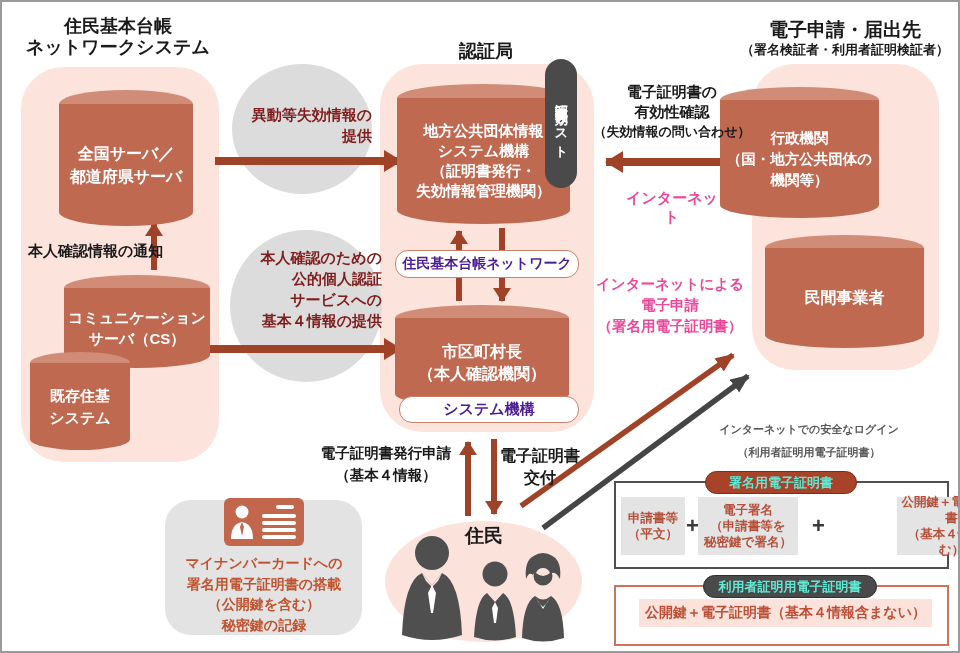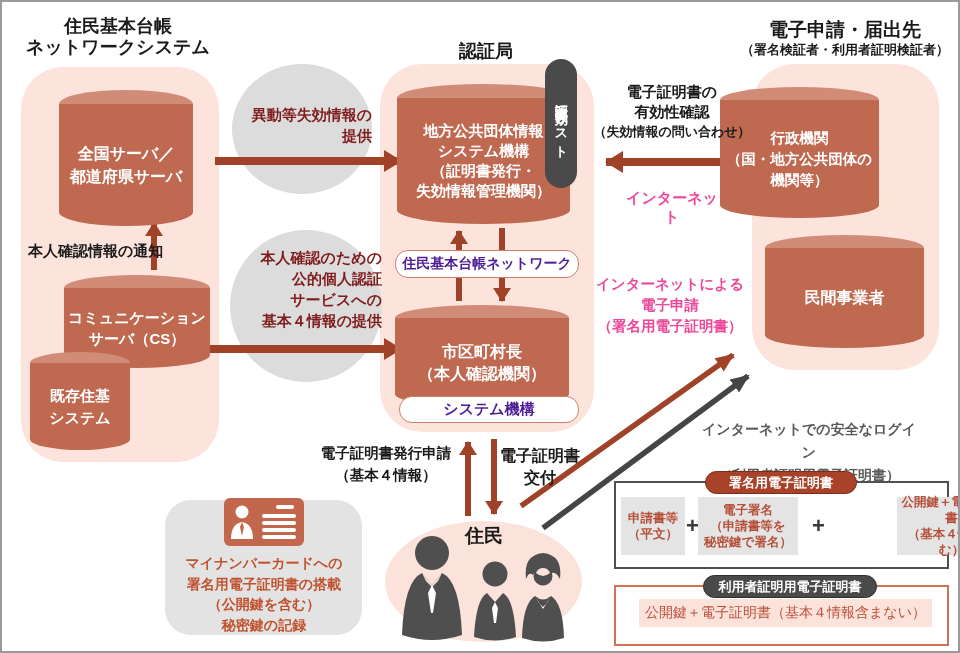--- a/index.html
+++ b/index.html
@@ -21,24 +21,24 @@
   .whitebox{position:absolute;background:#ffffff;border:1.5px solid #ca8169;border-radius:13px;text-align:center;font-weight:bold;color:#4c1d95;display:flex;align-items:center;justify-content:center;}
   .vpill{position:absolute;background:#4a4a4a;border-radius:16px;color:#fff;font-weight:bold;font-size:13px;
          writing-mode:vertical-rl;text-orientation:upright;display:flex;align-items:center;justify-content:center;letter-spacing:2px;}
   .arrows{position:absolute;left:0;top:0;z-index:2;}
   .z1{z-index:1;} .z3{z-index:3;} .z4{z-index:4;}
   .red-t{color:#ec4899;}
   .gray-t{color:#595959;}
   .graybox{position:absolute;background:#e3e3e3;border-radius:26px;}
   .certbox1{position:absolute;background:#ffffff;border:2px solid #4f4f4f;}
   .certbox2{position:absolute;background:#ffffff;border:2px solid #cf7258;}
-  .hpill{position:absolute;border-radius:12px;color:#ffffff;font-weight:bold;font-size:13px;display:flex;align-items:center;justify-content:center;}
+  .hpill{position:absolute;border-radius:12px;color:#5eead4;font-weight:bold;font-size:13px;display:flex;align-items:center;justify-content:center;}
   .cell{position:absolute;background:#e4e4e4;display:flex;flex-direction:column;justify-content:center;text-align:center;font-weight:bold;font-size:12.5px;line-height:16px;color:#b5503a;}
   .plus{position:absolute;font-weight:bold;font-size:22px;color:#3a3a3a;}
-  .pinkcell{position:absolute;background:#fbe3dc;display:flex;align-items:center;justify-content:center;font-weight:normal;font-size:14px;color:#bc4f36;}
+  .pinkcell{position:absolute;background:#fbe3dc;display:flex;align-items:center;justify-content:center;font-weight:bold;font-size:14px;color:#bc4f36;}
 </style>
 </head>
 <body>
 
 <div class="canvas">
 
   <div class="panel z1" style="left:19px;top:65px;width:198px;height:395px;"></div>
   <div class="panel z1" style="left:378px;top:62px;width:214px;height:368px;"></div>
   <div class="panel z1" style="left:750px;top:62px;width:187px;height:306px;"></div>
 
@@ -188,21 +188,21 @@
     <span class="ln">（署名用電子証明書）</span>
   </div>
   <div class="lbl z4" style="left:314px;top:440px;width:140px;font-size:14.5px;line-height:22px;">
     <span class="ln">電子証明書発行申請</span>
     <span class="ln">（基本４情報）</span>
   </div>
   <div class="lbl z4" style="left:498px;top:443px;width:80px;font-size:16px;line-height:22px;">
     <span class="ln">電子証明書</span>
     <span class="ln">交付</span>
   </div>
-  <div class="lbl gray-t z4" style="left:698px;top:416px;width:218px;font-size:14px;line-height:23px;font-weight:bold;">
+  <div class="lbl gray-t z4" style="left:698px;top:416px;width:218px;font-size:11px;line-height:23px;font-weight:bold;">
     <span class="ln">インターネットでの安全なログイン</span>
     <span class="ln">（利用者証明用電子証明書）</span>
   </div>
   <div class="lbl z4" style="left:442px;top:521px;width:80px;font-size:19px;">
     <span>住民</span>
   </div>
 
   <svg class="z3" style="position:absolute;left:383px;top:519px;" width="197" height="121" viewBox="0 0 197 121">
     <g fill="#4f4f4f">
       <circle cx="47" cy="32" r="17"></circle>

